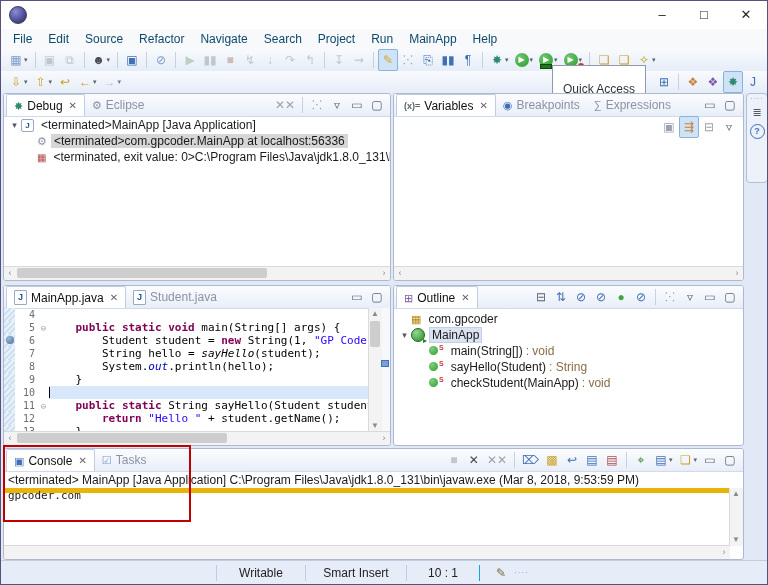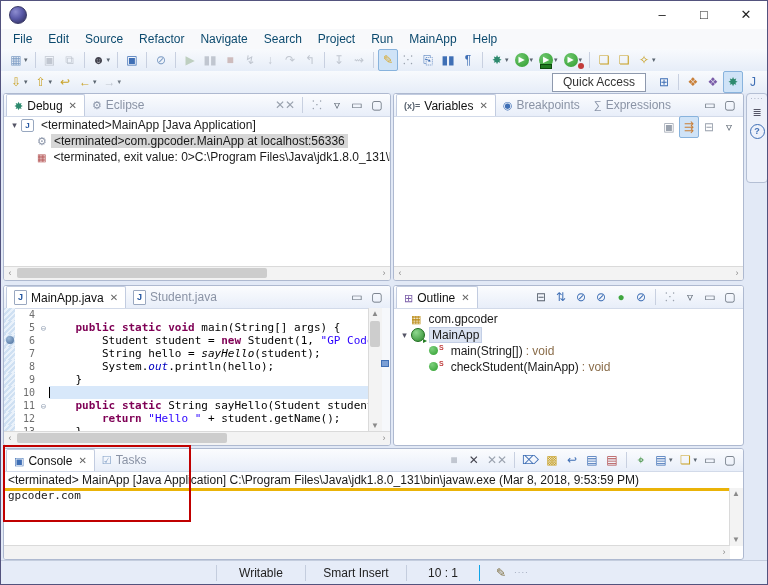--- a/index.html
+++ b/index.html
@@ -25,21 +25,21 @@
   .tbtn.sel{background:#cfe3f7;border-color:#88b3dd;}
   .tbtn.dis{opacity:.85;}
   .glyph{font-size:12px;line-height:16px;min-width:14px;text-align:center;}
   .dd{font-size:7px;color:#5a6470;margin-left:1px;}
   .tb-sep{width:1px;height:16px;background:#c8d0e0;margin:0 4px;}
   .runball{background:radial-gradient(circle at 35% 30%,#6cc56c,#2f9e2f);color:#fff;border-radius:50%;
            width:14px;height:14px;line-height:14px;font-size:8px;min-width:14px;}
   .cov::after{content:"";position:absolute;left:3px;bottom:1px;width:10px;height:3px;background:#1f7a1f;border:1px solid #0c4a0c;}
   .prof::after{content:"";position:absolute;right:0;bottom:1px;width:6px;height:6px;border-radius:50%;background:#c23b3b;}
   .tb-right{margin-left:auto;display:flex;align-items:center;padding-right:4px;}
-  .qa{border:1px solid #8e99ad;background:#fff;color:#333;padding:1px 10px 2px 10px;margin-right:8px;font-size:12px;text-align:center;}
+  .qa{border:1px solid #8e99ad;background:#fff;color:#333;padding:16px 10px 2px 10px;margin-right:8px;font-size:12px;text-align:center;}
   
   .panel{position:absolute;background:#fff;border:1px solid #aeb9d0;border-radius:3px;overflow:hidden;}
   #debugPanel{left:2px;top:92px;width:386px;height:186px;}
   #varsPanel{left:392px;top:92px;width:349px;height:186px;}
   #editorPanel{left:2px;top:284px;width:386px;height:159px;}
   #outlinePanel{left:392px;top:284px;width:349px;height:159px;}
   #consolePanel{left:2px;top:447px;width:739px;height:110px;}
   .tabstrip{height:22px;display:flex;align-items:center;background:linear-gradient(#fbfcfe,#e8eef9);
             border-bottom:1px solid #d2dae9;padding-left:2px;}
   .strip-tools{margin-left:auto;display:flex;align-items:center;padding-right:3px;}
@@ -90,21 +90,21 @@
   .fold{width:11px;flex:none;color:#97a4b6;font-size:9px;text-align:center;}
   .ctext{flex:1;white-space:pre;overflow:hidden;}
   .ctext.cur{background:#d8e8fa;}
   .caret{display:inline-block;width:1px;height:11px;background:#000;vertical-align:-2px;}
   .tk-p{color:#000;} .tk-k{color:#7f0055;font-weight:bold;} .tk-s{color:#2a00ff;}
   .tk-i{font-style:italic;color:#000;} .tk-f{font-style:italic;color:#0000c0;}
   #edVscroll{top:22px;bottom:13px;right:8px;}
   .ruler{position:absolute;right:0;top:22px;bottom:13px;width:8px;background:#f6f8fb;}
   .ovmark{position:absolute;right:1px;top:52px;width:6px;height:5px;background:#7b9fd4;border:1px solid #3f6fb5;}
   
-  .statusline{height:16px;line-height:16px;padding-left:4px;border-bottom:3px solid #eab308;white-space:nowrap;overflow:hidden;background:#fff;}
+  .statusline{height:16px;line-height:16px;padding-left:4px;border-bottom:5px solid #eab308;white-space:nowrap;overflow:hidden;background:#fff;}
   #consoleOut{position:absolute;left:0;top:39px;right:13px;bottom:13px;
               font-family:"DejaVu Sans Mono",monospace;font-size:11px;padding:1px 4px;}
   
   #fastbar{position:absolute;left:745px;top:92px;width:20px;height:86px;background:#edf1fa;
            border:1px solid #b4bfd4;border-radius:4px;display:flex;flex-direction:column;align-items:center;padding-top:2px;gap:5px;}
   .fvdots{color:#9aa4b8;font-size:7px;letter-spacing:1px;line-height:5px;}
   .fvicon{font-size:11px;color:#556;}
   .helpb{width:13px;height:13px;border-radius:50%;border:1px solid #3f6fb5;color:#3f6fb5;
          font-size:9px;line-height:13px;text-align:center;font-weight:bold;}
   
@@ -432,21 +432,21 @@
         <div class="cl">
           <span class="bpg"></span>
           <span class="lnum">5</span>
           <span class="fold">⊖</span>
           <span class="ctext"><span class="tk-p">    </span><span class="tk-k">public</span><span class="tk-p"> </span><span class="tk-k">static</span><span class="tk-p"> </span><span class="tk-k">void</span><span class="tk-p"> main(String[] args) {</span></span>
         </div>
         <div class="cl">
           <span class="bpg"><span class="bpdot"></span></span>
           <span class="lnum">6</span>
           <span class="fold"></span>
-          <span class="ctext"><span class="tk-p">        Student student = </span><span class="tk-k">new</span><span class="tk-p"> Student(1, </span><span class="tk-s">"GP Coder"</span></span>
+          <span class="ctext"><span class="tk-p">        Student student = </span><span class="tk-k">new</span><span class="tk-p"> String(1, </span><span class="tk-s">"GP Coder"</span></span>
         </div>
         <div class="cl">
           <span class="bpg"></span>
           <span class="lnum">7</span>
           <span class="fold"></span>
           <span class="ctext"><span class="tk-p">        String hello = </span><span class="tk-i">sayHello</span><span class="tk-p">(student);</span></span>
         </div>
         <div class="cl">
           <span class="bpg"></span>
           <span class="lnum">8</span>
@@ -555,20 +555,26 @@
         </div>
         <div class="trow" style="padding-left: 22px;">
           <span class="texp"></span>
           <span class="ticn"><span class="mdot"></span><span class="msup">S</span></span>
           <span class="tlbl">main(String[])</span>
           <span class="ret"> : void</span>
         </div>
         <div class="trow" style="padding-left: 22px;">
           <span class="texp"></span>
           <span class="ticn"><span class="mdot"></span><span class="msup">S</span></span>
+          <span class="tlbl">sayHello(Student)</span>
+          <span class="ret"> : String</span>
+        </div>
+        <div class="trow" style="padding-left: 22px;">
+          <span class="texp"></span>
+          <span class="ticn"><span class="mdot"></span><span class="msup">S</span></span>
           <span class="tlbl">checkStudent(MainApp)</span>
           <span class="ret"> : void</span>
         </div>
       </div>
   </div>
 
   <div class="panel" id="consolePanel">
     <div class="tabstrip">
       <span id="consoleTabs" style="display:flex;align-items:center;">
           <span class="tab active">

